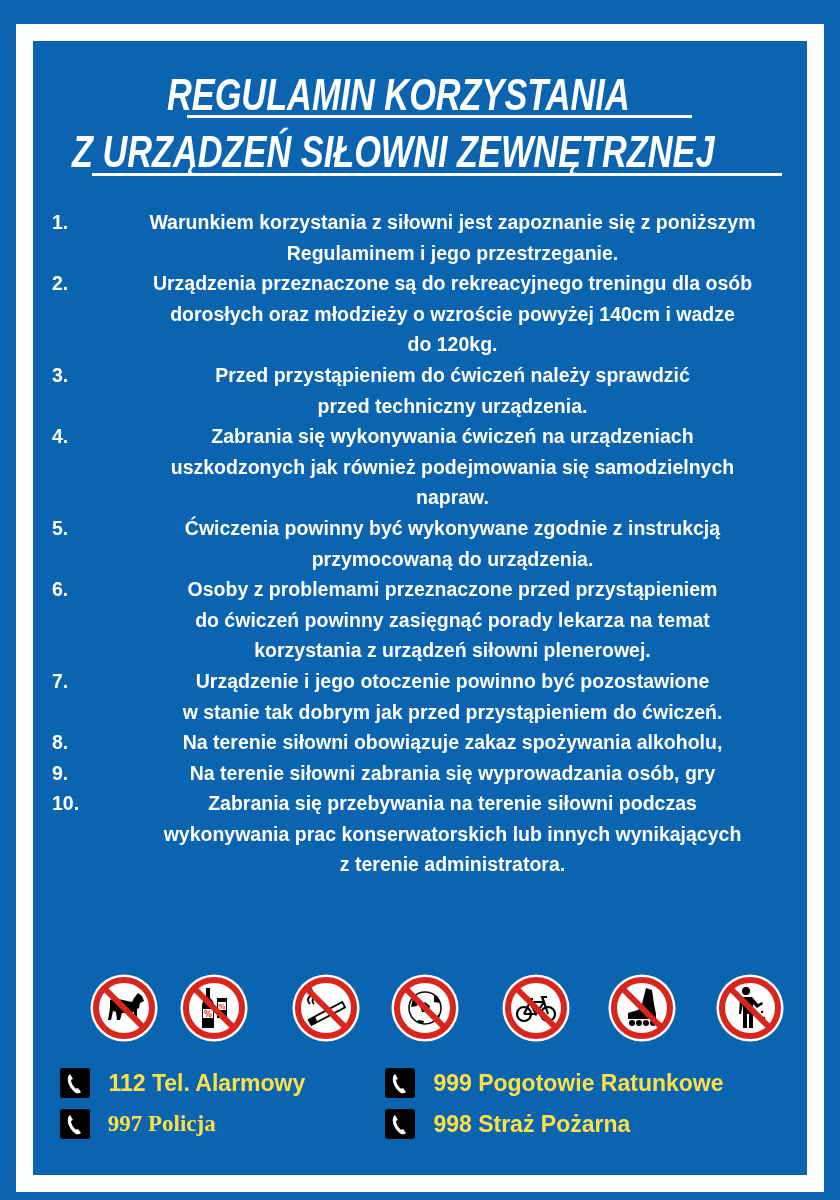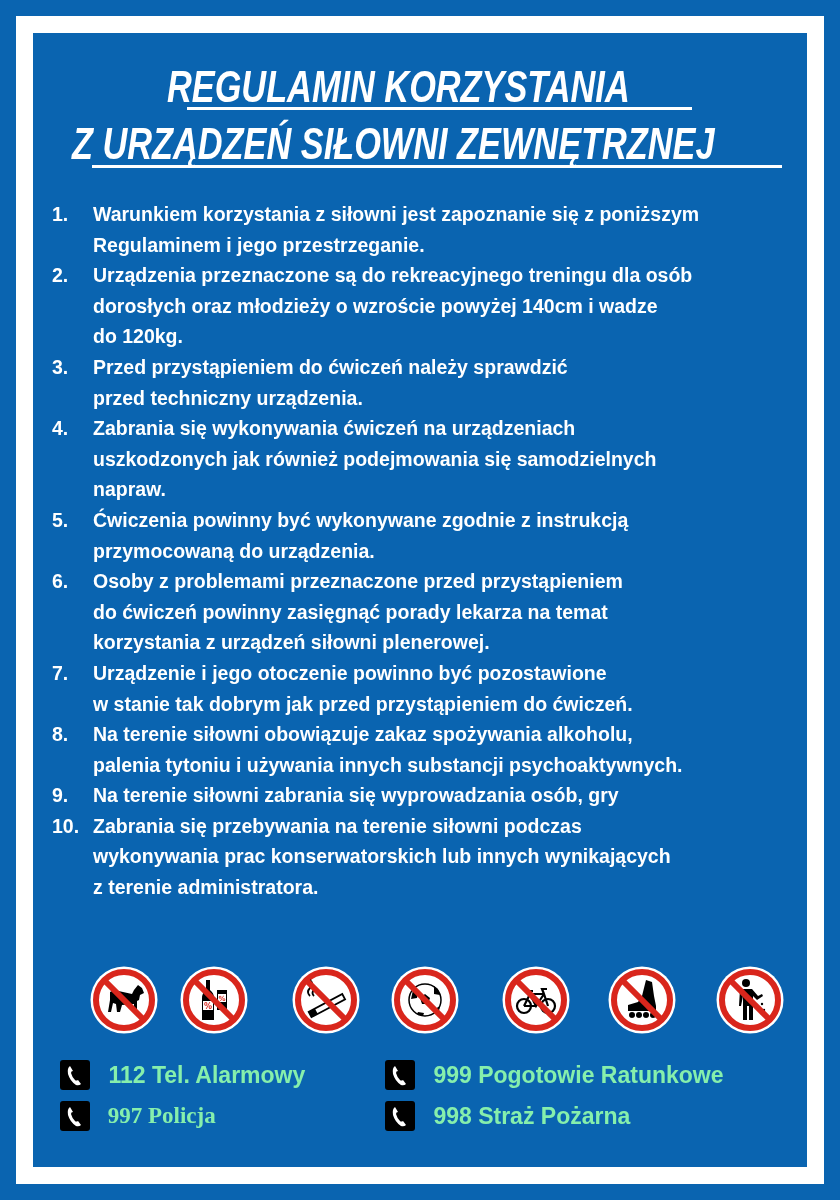--- a/index.html
+++ b/index.html
@@ -1,36 +1,36 @@
 <!DOCTYPE html>
 <html><head>
 <meta charset="utf-8">
 <style>
   html, body { margin: 0; padding: 0; }
   body { width: 840px; height: 1200px; background: #0a64b0; position: relative; overflow: hidden; font-family: "Liberation Sans", "DejaVu Sans", sans-serif; }
-  .sign { position: absolute; left: 0; top: 0; width: 840px; height: 884px; background: #0a64b0; }
+  .sign { position: absolute; left: 0; top: 8px; width: 840px; height: 884px; background: #0a64b0; text-align: center; }
   .white-band { position: absolute; left: 16px; top: 16px; width: 808px; height: 1168px; background: #ffffff; }
   .inner { position: absolute; left: 33px; top: 33px; width: 774px; height: 1134px; background: #0a64b0; }
 
   .title-line { position: absolute; color: #fff; font-weight: bold; font-style: italic; font-size: 44px; letter-spacing: 0px; white-space: nowrap; transform: scaleX(0.78); transform-origin: left top; line-height: 48px; }
   .title-1 { left: 167px; top: 63px; }
   .title-2 { left: 72px; top: 120px; }
   .underline { position: absolute; background: #fff; height: 3px; }
   .ul-1 { left: 187px; top: 107px; width: 505px; }
   .ul-2 { left: 92px; top: 165px; width: 690px; }
 
   .rules { position: absolute; left: 52px; top: 199px; width: 760px; color: #fff; font-weight: bold; font-size: 19.5px; }
   .rule { position: relative; padding-left: 41px; }
   .rule-num { position: absolute; left: 0; top: 0; }
   .rule-line { display: block; height: 30.6px; line-height: 30.6px; white-space: nowrap; }
 
   .icons { position: absolute; left: 0; top: 966px; width: 840px; height: 70px; }
   .ban { position: absolute; top: 0; width: 68px; height: 68px; }
 
-  .phone-row { position: absolute; color: #86efac; font-weight: bold; font-size: 23px; white-space: nowrap; height: 30px; line-height: 30px; }
+  .phone-row { position: absolute; color: #fde047; font-weight: bold; font-size: 23px; white-space: nowrap; height: 30px; line-height: 30px; }
   .phone-icon { display: inline-block; width: 30px; height: 30px; background: #000; border-radius: 3px; vertical-align: top; margin-right: 12px; position: relative; }
   .phone-icon svg { position: absolute; left: 0; top: 0; }
   .phone-text { display: inline-block; vertical-align: top; }
 </style>
 </head>
 <body>
 
 <div class="sign">
   <div class="white-band"></div>
   <div class="inner"></div>
@@ -75,21 +75,20 @@
       <span class="rule-line">korzystania z urządzeń siłowni plenerowej.</span>
     </div>
     <div class="rule">
       <span class="rule-num rule-line">7.</span>
       <span class="rule-line">Urządzenie i jego otoczenie powinno być pozostawione</span>
       <span class="rule-line">w stanie tak dobrym jak przed przystąpieniem do ćwiczeń.</span>
     </div>
     <div class="rule">
       <span class="rule-num rule-line">8.</span>
       <span class="rule-line">Na terenie siłowni obowiązuje zakaz spożywania alkoholu,</span>
-      <span class="rule-line">palenia tytoniu i używania innych substancji psychoaktywnych.</span>
     </div>
     <div class="rule">
       <span class="rule-num rule-line">9.</span>
       <span class="rule-line">Na terenie siłowni zabrania się wyprowadzania osób, gry</span>
     </div>
     <div class="rule">
       <span class="rule-num rule-line">10.</span>
       <span class="rule-line">Zabrania się przebywania na terenie siłowni podczas</span>
       <span class="rule-line">wykonywania prac konserwatorskich lub innych wynikających</span>
       <span class="rule-line">z terenie administratora.</span>

